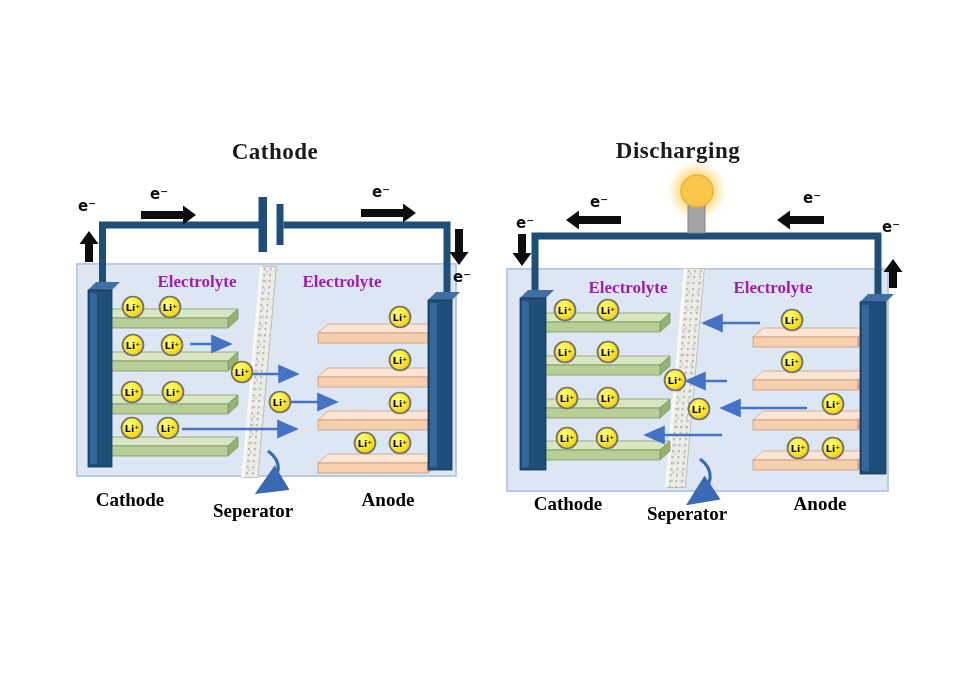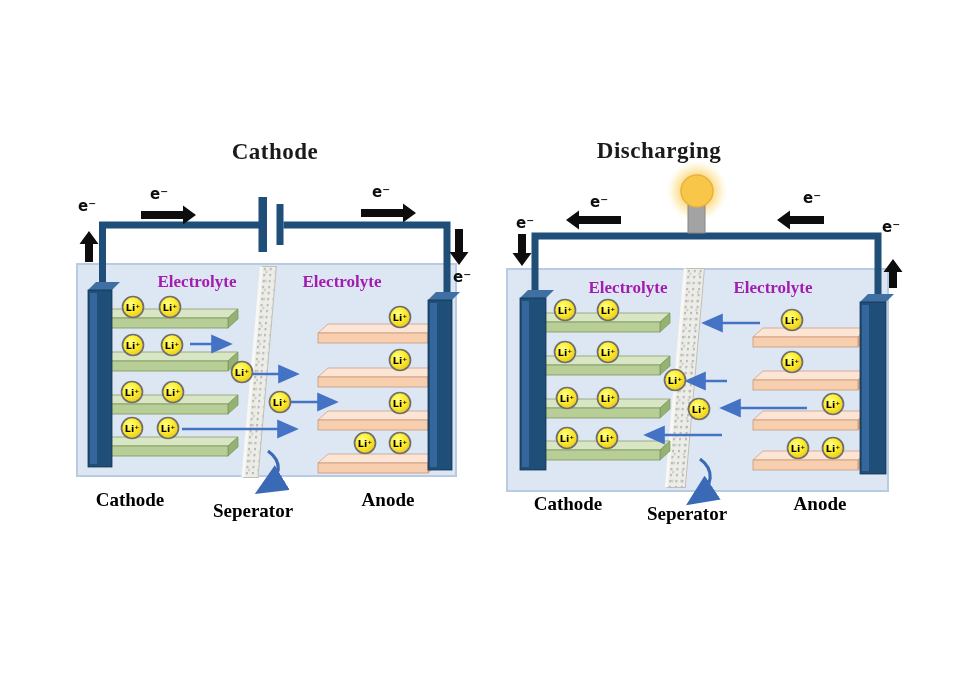--- a/index.html
+++ b/index.html
@@ -201,21 +201,21 @@
     <div class="lbl lbl-electrolyte" style="left:342px;top:282px;">Electrolyte</div>
     <div class="lbl lbl-electrode" style="left:130px;top:500px;">Cathode</div>
     <div class="lbl lbl-electrode" style="left:253px;top:511px;">Seperator</div>
     <div class="lbl lbl-electrode" style="left:388px;top:500px;">Anode</div>
     <div class="lbl lbl-e" style="left:87px;top:206px;">e⁻</div>
     <div class="lbl lbl-e" style="left:159px;top:194px;">e⁻</div>
     <div class="lbl lbl-e" style="left:381px;top:192px;">e⁻</div>
     <div class="lbl lbl-e" style="left:462px;top:277px;">e⁻</div>
     <div class="tank" style="left:506px;top:268px;width:383px;height:224px;"></div>
     <div class="separator" style="left:684px;top:268px;width:21px;height:220px;"></div>
-    <div class="lbl lbl-title" style="left:659px;top:151px;">Discharging</div>
+    <div class="lbl lbl-title" style="left:678px;top:151px;">Discharging</div>
     <div class="lbl lbl-electrolyte" style="left:628px;top:288px;">Electrolyte</div>
     <div class="lbl lbl-electrolyte" style="left:773px;top:288px;">Electrolyte</div>
     <div class="lbl lbl-electrode" style="left:568px;top:504px;">Cathode</div>
     <div class="lbl lbl-electrode" style="left:687px;top:514px;">Seperator</div>
     <div class="lbl lbl-electrode" style="left:820px;top:504px;">Anode</div>
     <div class="lbl lbl-e" style="left:525px;top:223px;">e⁻</div>
     <div class="lbl lbl-e" style="left:599px;top:202px;">e⁻</div>
     <div class="lbl lbl-e" style="left:812px;top:198px;">e⁻</div>
     <div class="lbl lbl-e" style="left:891px;top:227px;">e⁻</div>
   </div>

